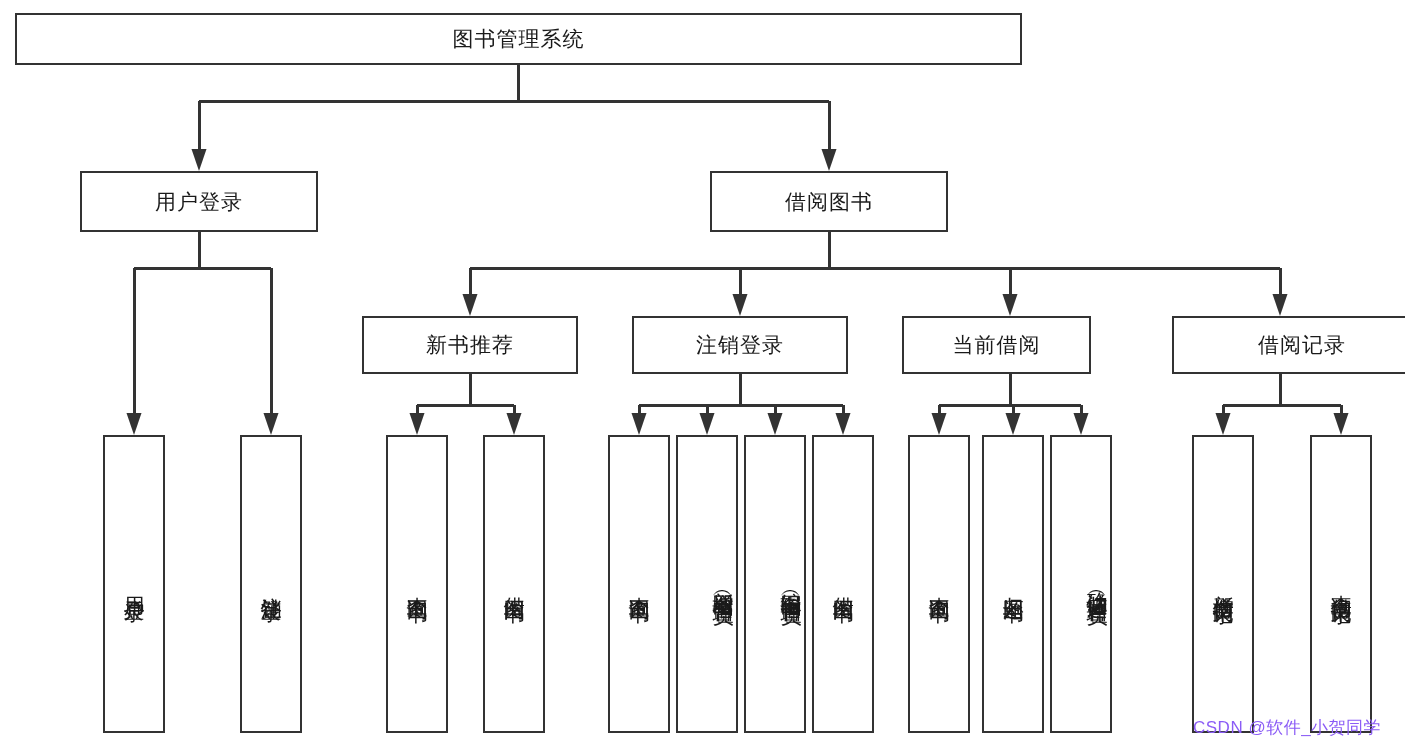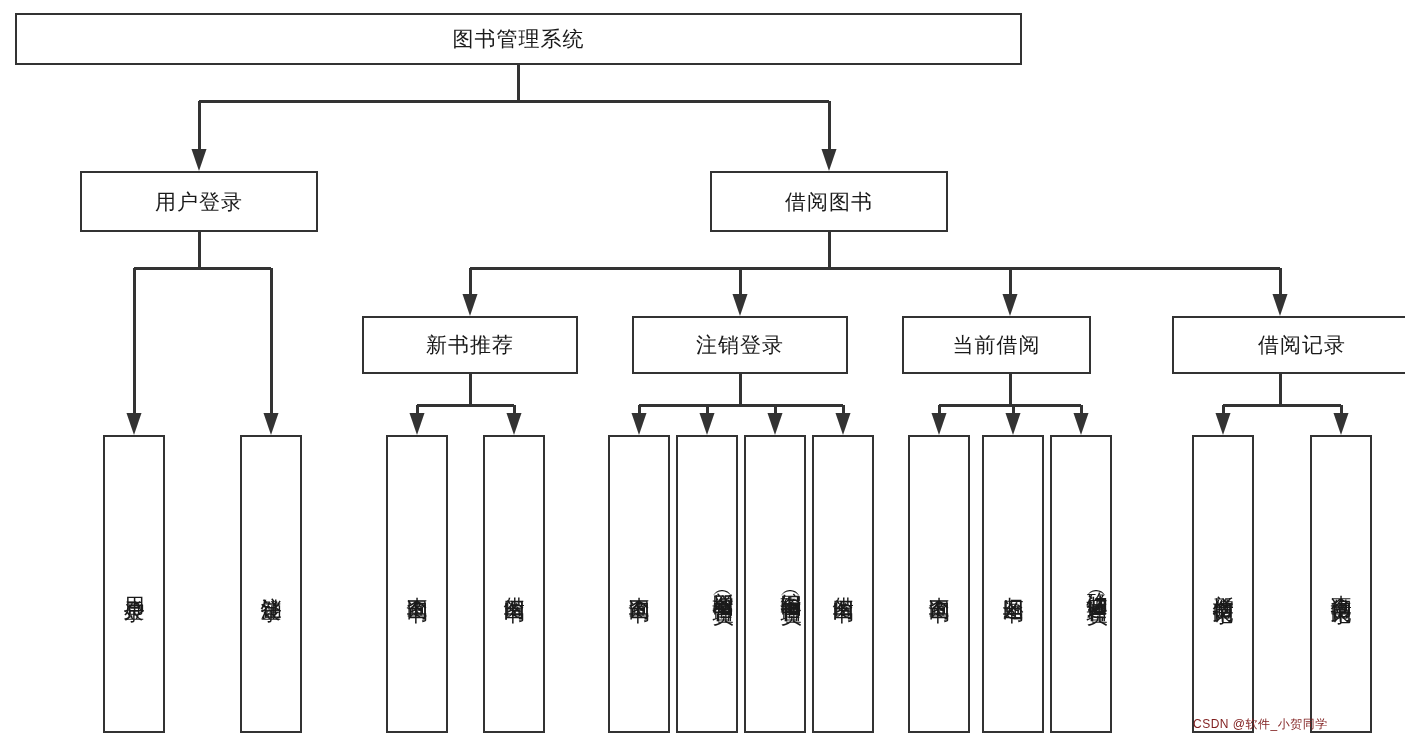--- a/index.html
+++ b/index.html
@@ -50,22 +50,22 @@
     padding-top: 4px;
     padding-bottom: 4px;
     align-items: flex-start;
     justify-content: center;
   }
   .node-v.center-v {
     align-items: center;
   }
   .watermark {
     position: absolute;
-    font-size: 12px;
-    color: #7f1d1d;
+    font-size: 17px;
+    color: #8b5cf6;
     white-space: nowrap;
     letter-spacing: 0.5px;
   }
 </style>
 </head>
 <body>
 
 <div id="canvas">
 
   <svg id="edges" viewBox="0 0 1405 747" xmlns="http://www.w3.org/2000/svg">

